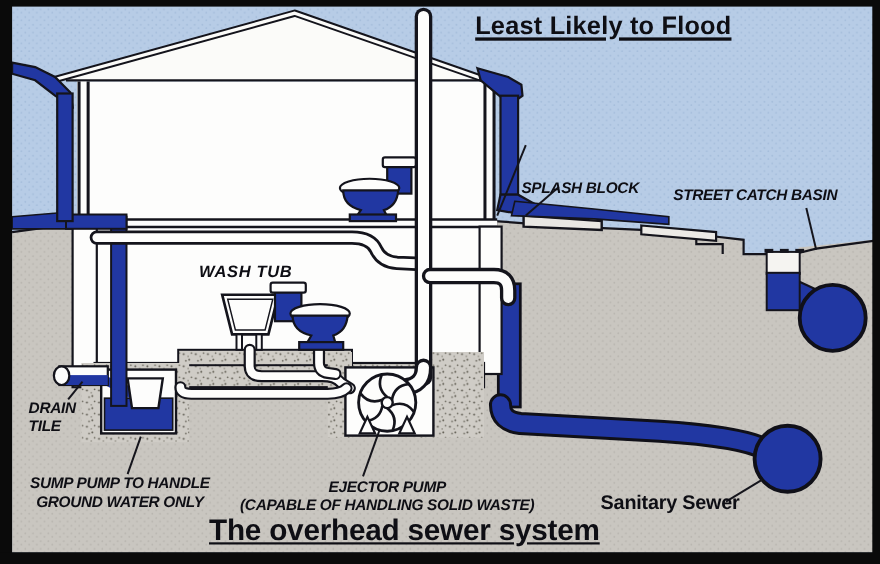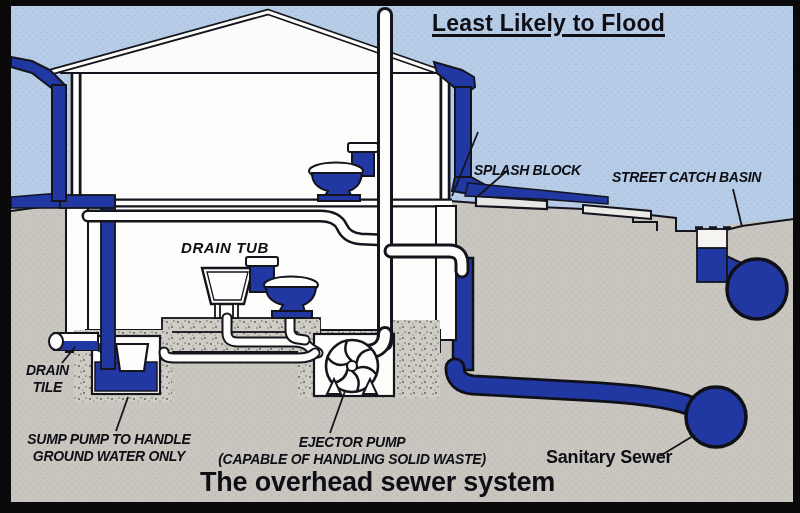--- a/index.html
+++ b/index.html
@@ -1,20 +1,20 @@
 <!DOCTYPE html>
 <html><head>
 <meta charset="utf-8">
 <style>
   html,body{margin:0;padding:0;background:#ffffff;}
   .stage{position:relative;width:800px;height:513px;overflow:hidden;background:#b7cce6;
          font-family:"Liberation Sans",sans-serif;}
   .stage svg{position:absolute;left:0;top:0;}
   .lbl{position:absolute;font-family:"Liberation Sans",sans-serif;font-weight:700;font-style:italic;
-       font-size:14px;line-height:1.2;color:#0e0e14;letter-spacing:-0.3px;white-space:pre-line;z-index:5;text-align:center;}
+       font-size:14px;line-height:1.2;color:#0e0e14;letter-spacing:-0.3px;white-space:pre-line;z-index:5;}
   .lbl.center{text-align:center;}
   .lbl.plain{font-style:normal;font-size:18px;letter-spacing:-0.2px;}
   .lbl.title-top{font-style:normal;font-weight:800;font-size:23px;letter-spacing:0.2px;
        text-decoration:underline;text-decoration-thickness:2.5px;text-underline-offset:3px;}
   .lbl.title-bottom{font-style:normal;font-weight:800;font-size:27px;letter-spacing:-0.2px;}
 </style>
 </head>
 <body>
 
 <div class="stage">
@@ -201,23 +201,23 @@
     <rect x="0" y="0" width="800" height="6"></rect>
     <rect x="0" y="0" width="11" height="513"></rect>
     <rect x="0" y="502" width="800" height="11"></rect>
     <rect x="793" y="0" width="7" height="513"></rect>
   </g>
 </svg>
 
 <div class="lbl title-top" style="left:432px;top:10px;">Least Likely to Flood</div>
 <div class="lbl" style="left:474px;top:162px;">SPLASH BLOCK</div>
 <div class="lbl" style="left:612px;top:169px;">STREET CATCH BASIN</div>
-<div class="lbl" style="left:181px;top:239px;font-size:15px;letter-spacing:0.6px;">DRAIN TUB</div>
+<div class="lbl" style="left:181px;top:239px;font-size:15px;letter-spacing:0.6px;">WASH TUB</div>
 <div class="lbl" style="left:26px;top:362px;">DRAIN
 TILE</div>
 <div class="lbl center" style="left:26px;top:431px;width:166px;">SUMP PUMP TO HANDLE
 GROUND WATER ONLY</div>
 <div class="lbl center" style="left:196px;top:434px;width:312px;">EJECTOR PUMP
 (CAPABLE OF HANDLING SOLID WASTE)</div>
 <div class="lbl plain" style="left:546px;top:447px;">Sanitary Sewer</div>
-<div class="lbl title-bottom" style="left:200px;top:466px;">The overhead sewer system</div>
+<div class="lbl title-bottom" style="left:190px;top:466px;text-decoration:underline;">The overhead sewer system</div>
 
 </div>
 
 </body></html>

